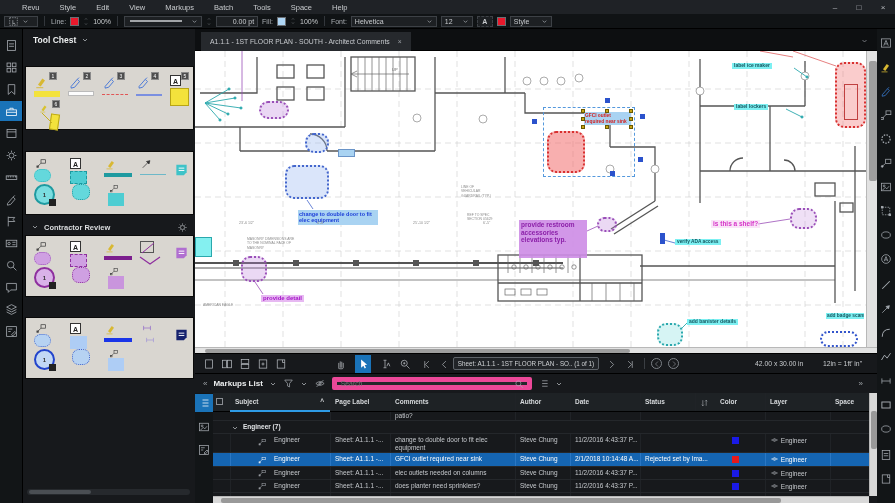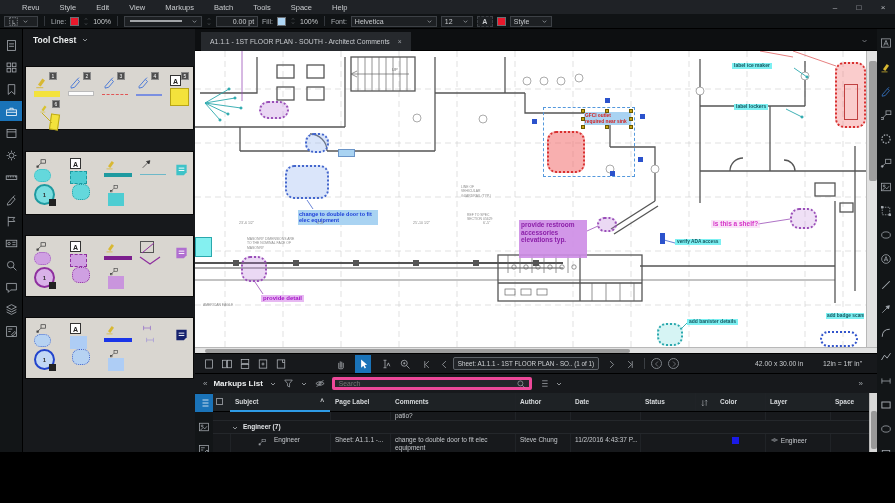--- a/index.html
+++ b/index.html
@@ -1,18 +1,18 @@
 <!DOCTYPE html>
 <html><head>
 <meta charset="utf-8">
 <style>
 *{margin:0;padding:0;box-sizing:border-box}
 html,body{background:#000}
 body{font-family:"Liberation Sans",sans-serif}
-.app{position:relative;width:895px;height:452px;background:#a3a3a3;overflow:hidden;color:#c8cbce;font-size:7.5px}
+.app{position:relative;width:895px;height:503px;background:#a3a3a3;overflow:hidden;color:#c8cbce;font-size:7.5px}
 .abs{position:absolute}
 svg{display:block}
 .icon{color:#aeb2b8}
 
 .menubar{position:absolute;left:0;top:0;width:895px;height:14px;background:#1f2226;display:flex;align-items:center;padding-left:12px;gap:0}
 .menu-item{padding:0 10px;color:#c8cbce;font-size:7.5px;cursor:default}
 .win-controls{position:absolute;right:0;top:0;height:14px;display:flex}
 .win-btn{width:24px;height:14px;display:flex;align-items:center;justify-content:center;font-size:8px;color:#b9bcc0}
 
 .propsbar{position:absolute;left:0;top:14px;width:895px;height:15px;background:#101315;border-bottom:1px solid #000;display:flex;align-items:center;padding-left:4px;gap:4px;font-size:7px}
@@ -55,21 +55,21 @@
 
 .statusbar{position:absolute;left:195px;top:353px;width:682px;height:20px;background:#17191c;border-top:1px solid #000;font-size:7px}
 .sb-icon{position:absolute;top:3px;width:16px;height:14px;display:flex;align-items:center;justify-content:center;color:#b3b7bc}
 .sb-icon.active{background:#1a73b8;color:#fff;top:1px;height:18px}
 .sheet-pill{position:absolute;left:258px;top:3px;width:146px;height:13px;border:1px solid #5f646a;background:#212428;border-radius:2px;display:flex;align-items:center;justify-content:center;font-size:6.3px;color:#cfd2d5;white-space:nowrap;overflow:hidden}
 .circ-btn{position:absolute;top:4px;width:11px;height:11px;border:1px solid #7c8187;border-radius:50%;display:flex;align-items:center;justify-content:center;color:#b3b7bc}
 .sb-text{position:absolute;top:6px;color:#c8cbce;font-size:6.8px;white-space:nowrap}
 
 .mk-toolbar{position:absolute;left:195px;top:373px;width:682px;height:20px;background:#17191c;border-top:1px solid #000;display:flex;align-items:center;gap:6px;padding-left:8px}
 .mk-title{font-size:8px;font-weight:bold;color:#eceeef}
-.search-box{width:200px;height:13px;border:3px solid #ec4899;background:#24272b;border-radius:2px;display:flex;align-items:center;position:relative}
+.search-box{width:200px;height:13px;border:5px solid #ec4899;background:#24272b;border-radius:2px;display:flex;align-items:center;position:relative}
 .search-box input{flex:1;background:transparent;border:none;outline:none;color:#c8cbce;font-size:6.8px;padding:0 4px;font-family:"Liberation Sans",sans-serif}
 
 .mk-body{position:absolute;left:195px;top:393px;width:682px;height:110px;background:#17191c;overflow:hidden}
 .mk-rail{position:absolute;left:0;top:0;width:18px;height:110px;background:#121517}
 .mk-table{position:absolute;left:18px;top:0;width:656px;height:110px}
 .mkhead{position:absolute;left:0;top:0;width:656px;height:19px;background:#1e2225;border-bottom:1px solid #000;font-weight:bold}
 .mkrow{position:absolute;left:0;width:656px;border-bottom:1px solid #24272b;background:#17191c}
 .mkrow.sel{background:#1565b2}
 .c{position:absolute;top:0;bottom:0;overflow:hidden;white-space:nowrap;font-size:6.5px;color:#c6c9cd;padding:2px 0 0 4px;border-left:1px solid #202327}
 .mkhead .c{color:#d6d9dc;padding-top:5px}
@@ -543,20 +543,31 @@
           <div class="cloudchip" style="width:18px;height:16px;border-color:#1e9aa0;background:#64d8dc"></div>
         </div>
       <div class="tool" style="left:82px;top:32px">
           <svg width="12" height="9" style="color:#333">
             <use href="#s-callout"></use>
           </svg>
           <div style="position:absolute;left:0;top:9px;width:16px;height:13px;background:#4ecdd2"></div>
         </div>
     </div>
 
+    <div class="tc-sechead" style="top:190px">
+      <svg width="8" height="8" class="icon">
+          <use href="#s-chev"></use>
+        </svg>
+      <span>Contractor Review</span>
+      <span class="tc-gear">
+          <svg width="11" height="11">
+            <use href="#s-gear"></use>
+          </svg>
+        </span>
+    </div>
     <div class="tc-body" style="top:206px;height:62px">
       <div class="tool" style="left:8px;top:5px">
           <svg width="14" height="11" style="color:#333">
             <use href="#s-callout"></use>
           </svg>
           <div class="cloudchip" style="position:absolute;left:0;top:11px;width:17px;height:13px;border-color:#9a4fb8;background:#cfa0e2"></div>
         </div>
       <div class="tool" style="left:44px;top:5px"><span style="display:inline-block;width:11px;height:11px;border:1px solid #333;background:#fff;color:#222;font-size:7px;font-weight:bold;text-align:center;line-height:11px">A</span><div style="position:absolute;left:0;top:13px;width:17px;height:13px;background:#cfa0e2;border:1px dashed #8e2f9e"></div></div>
       <div class="tool" style="left:78px;top:5px">
           <svg width="14" height="12" style="color:#d8b832">

